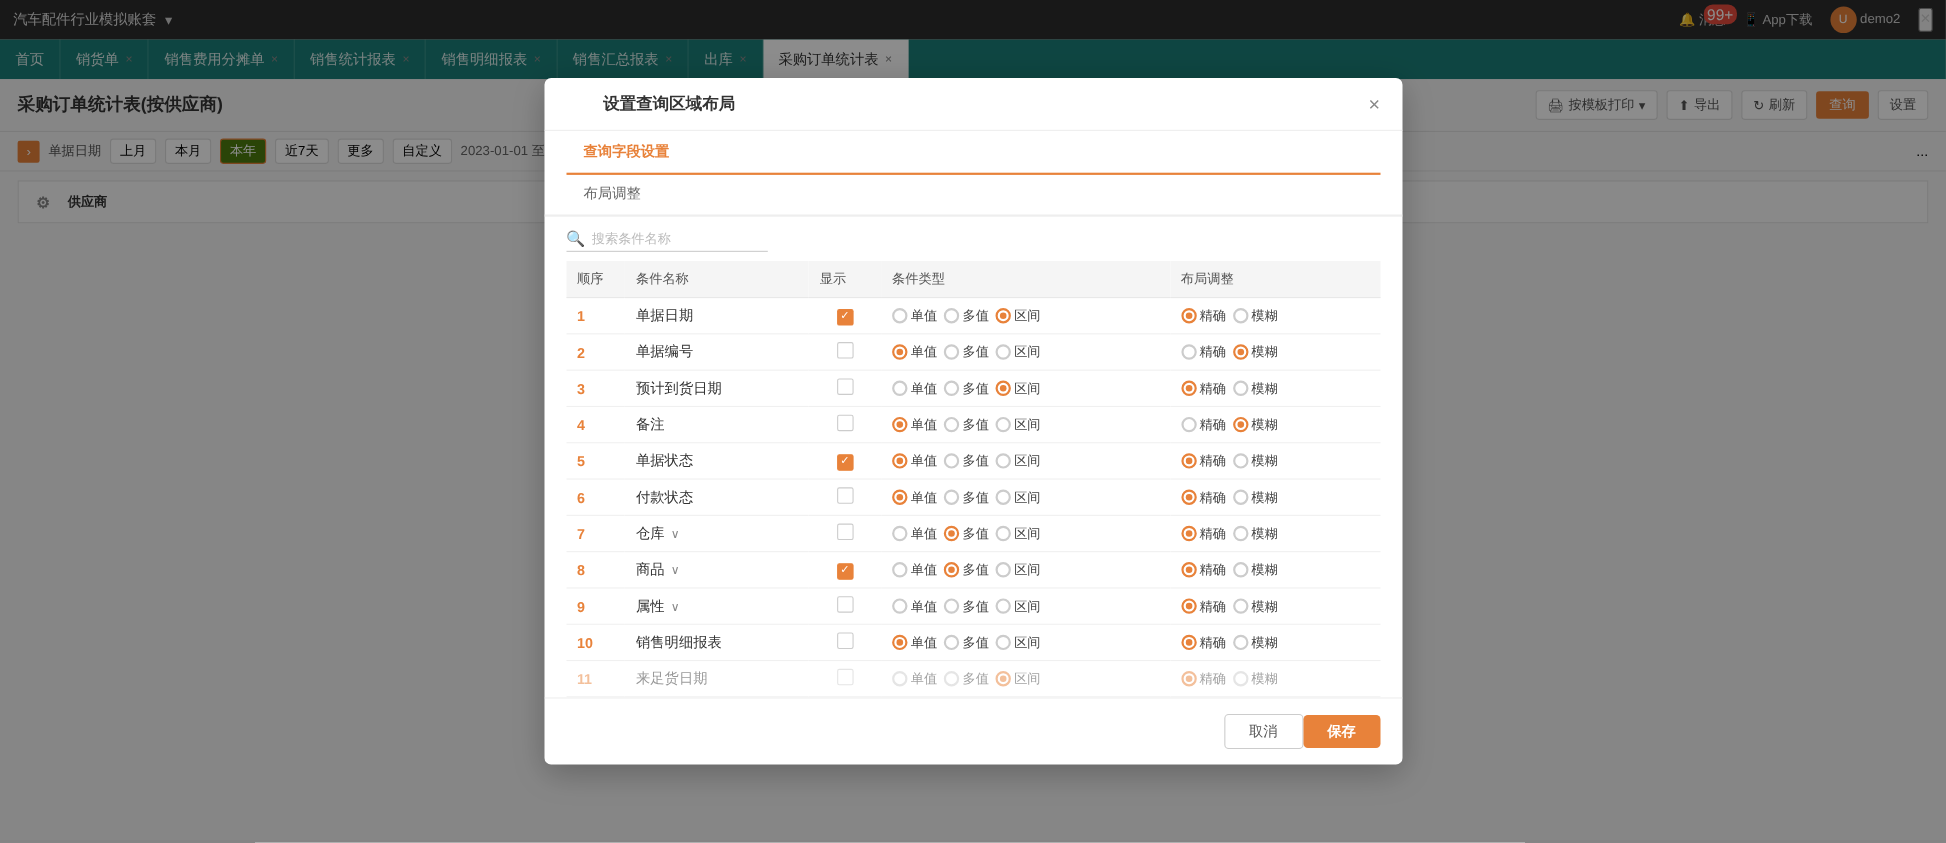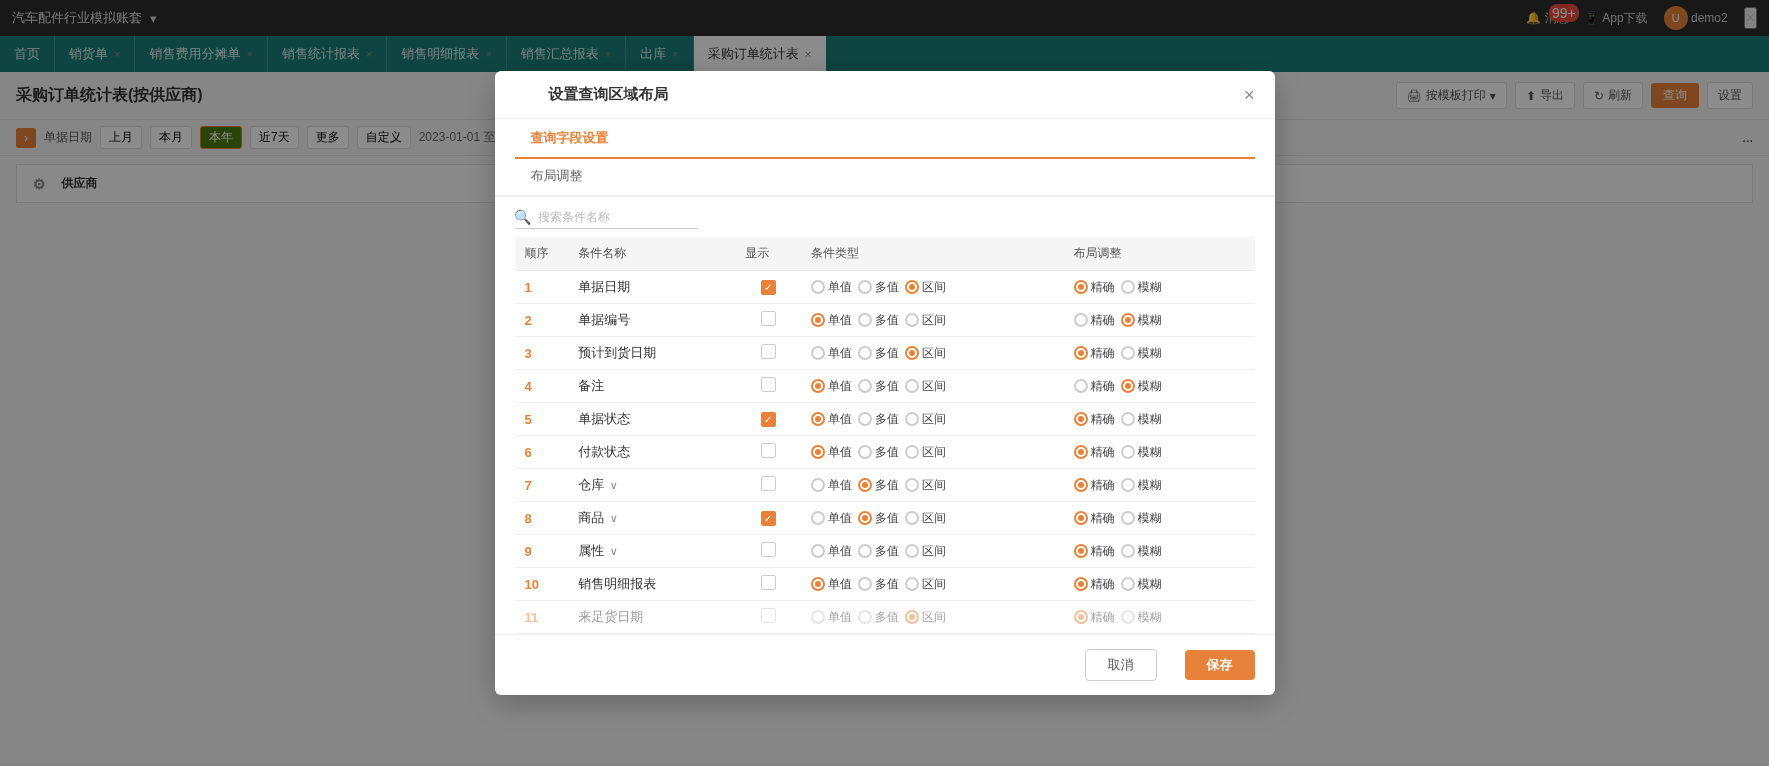--- a/index.html
+++ b/index.html
@@ -264,21 +264,21 @@
 
     
     .partial-row td { opacity: 0.5; }
 
     
     .dialog-footer {
       padding: 14px 20px;
       display: flex;
       align-items: center;
       justify-content: flex-end;
-      gap: 28px;
+      gap: 0;
       border-top: 1px solid #eee;
     }
     .btn-cancel {
       padding: 6px 22px;
       border: 1px solid #ccc;
       background: white;
       border-radius: 4px;
       font-size: 13px;
       cursor: pointer;
       color: #555;

